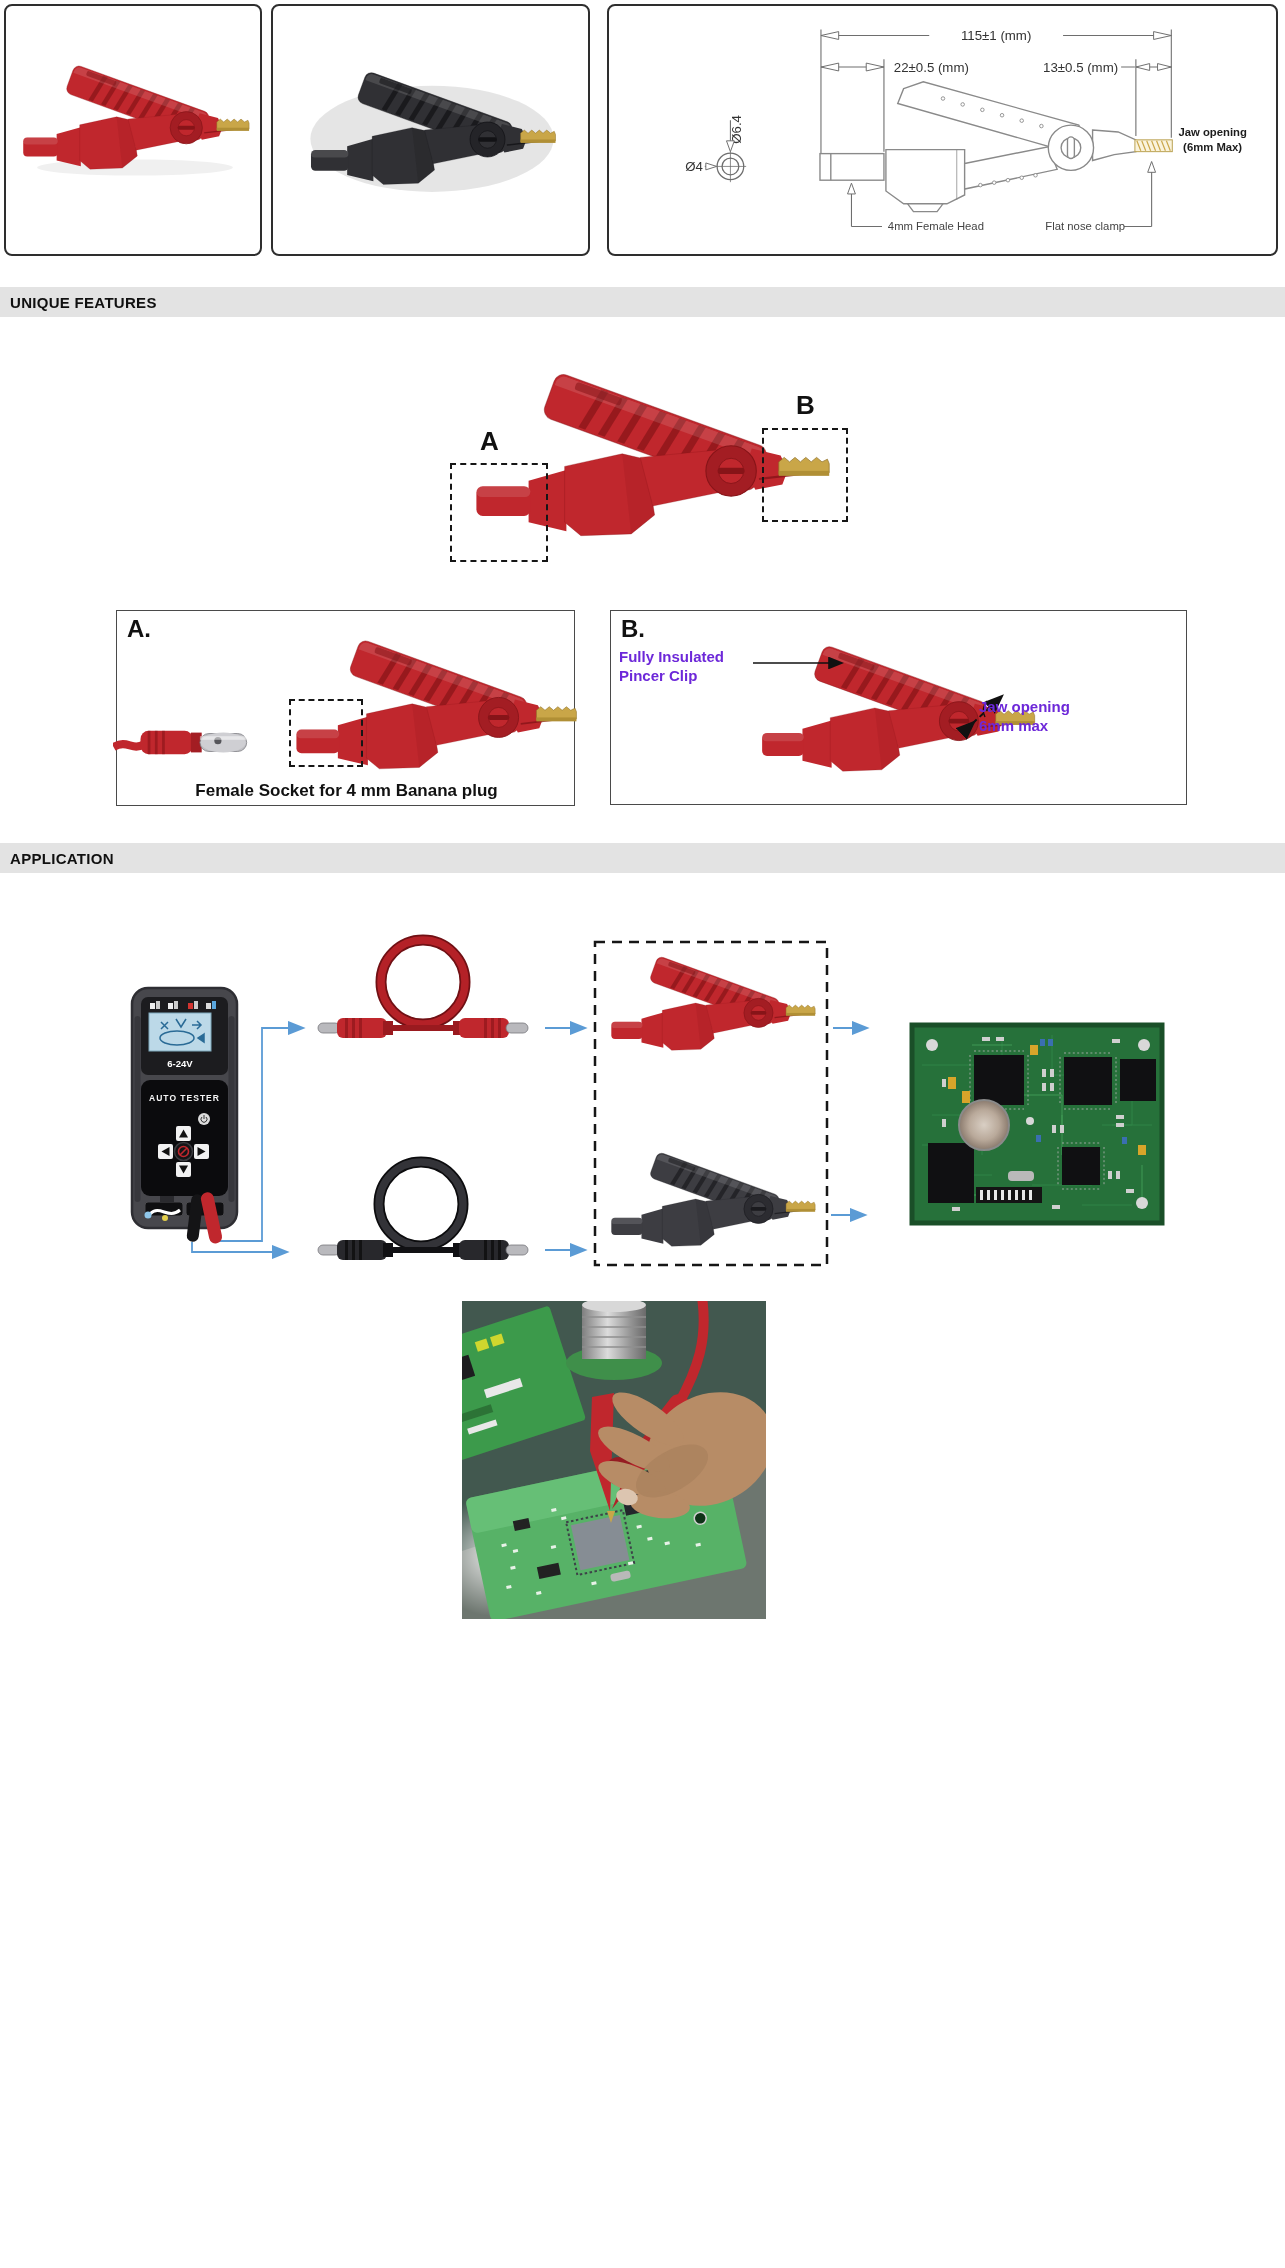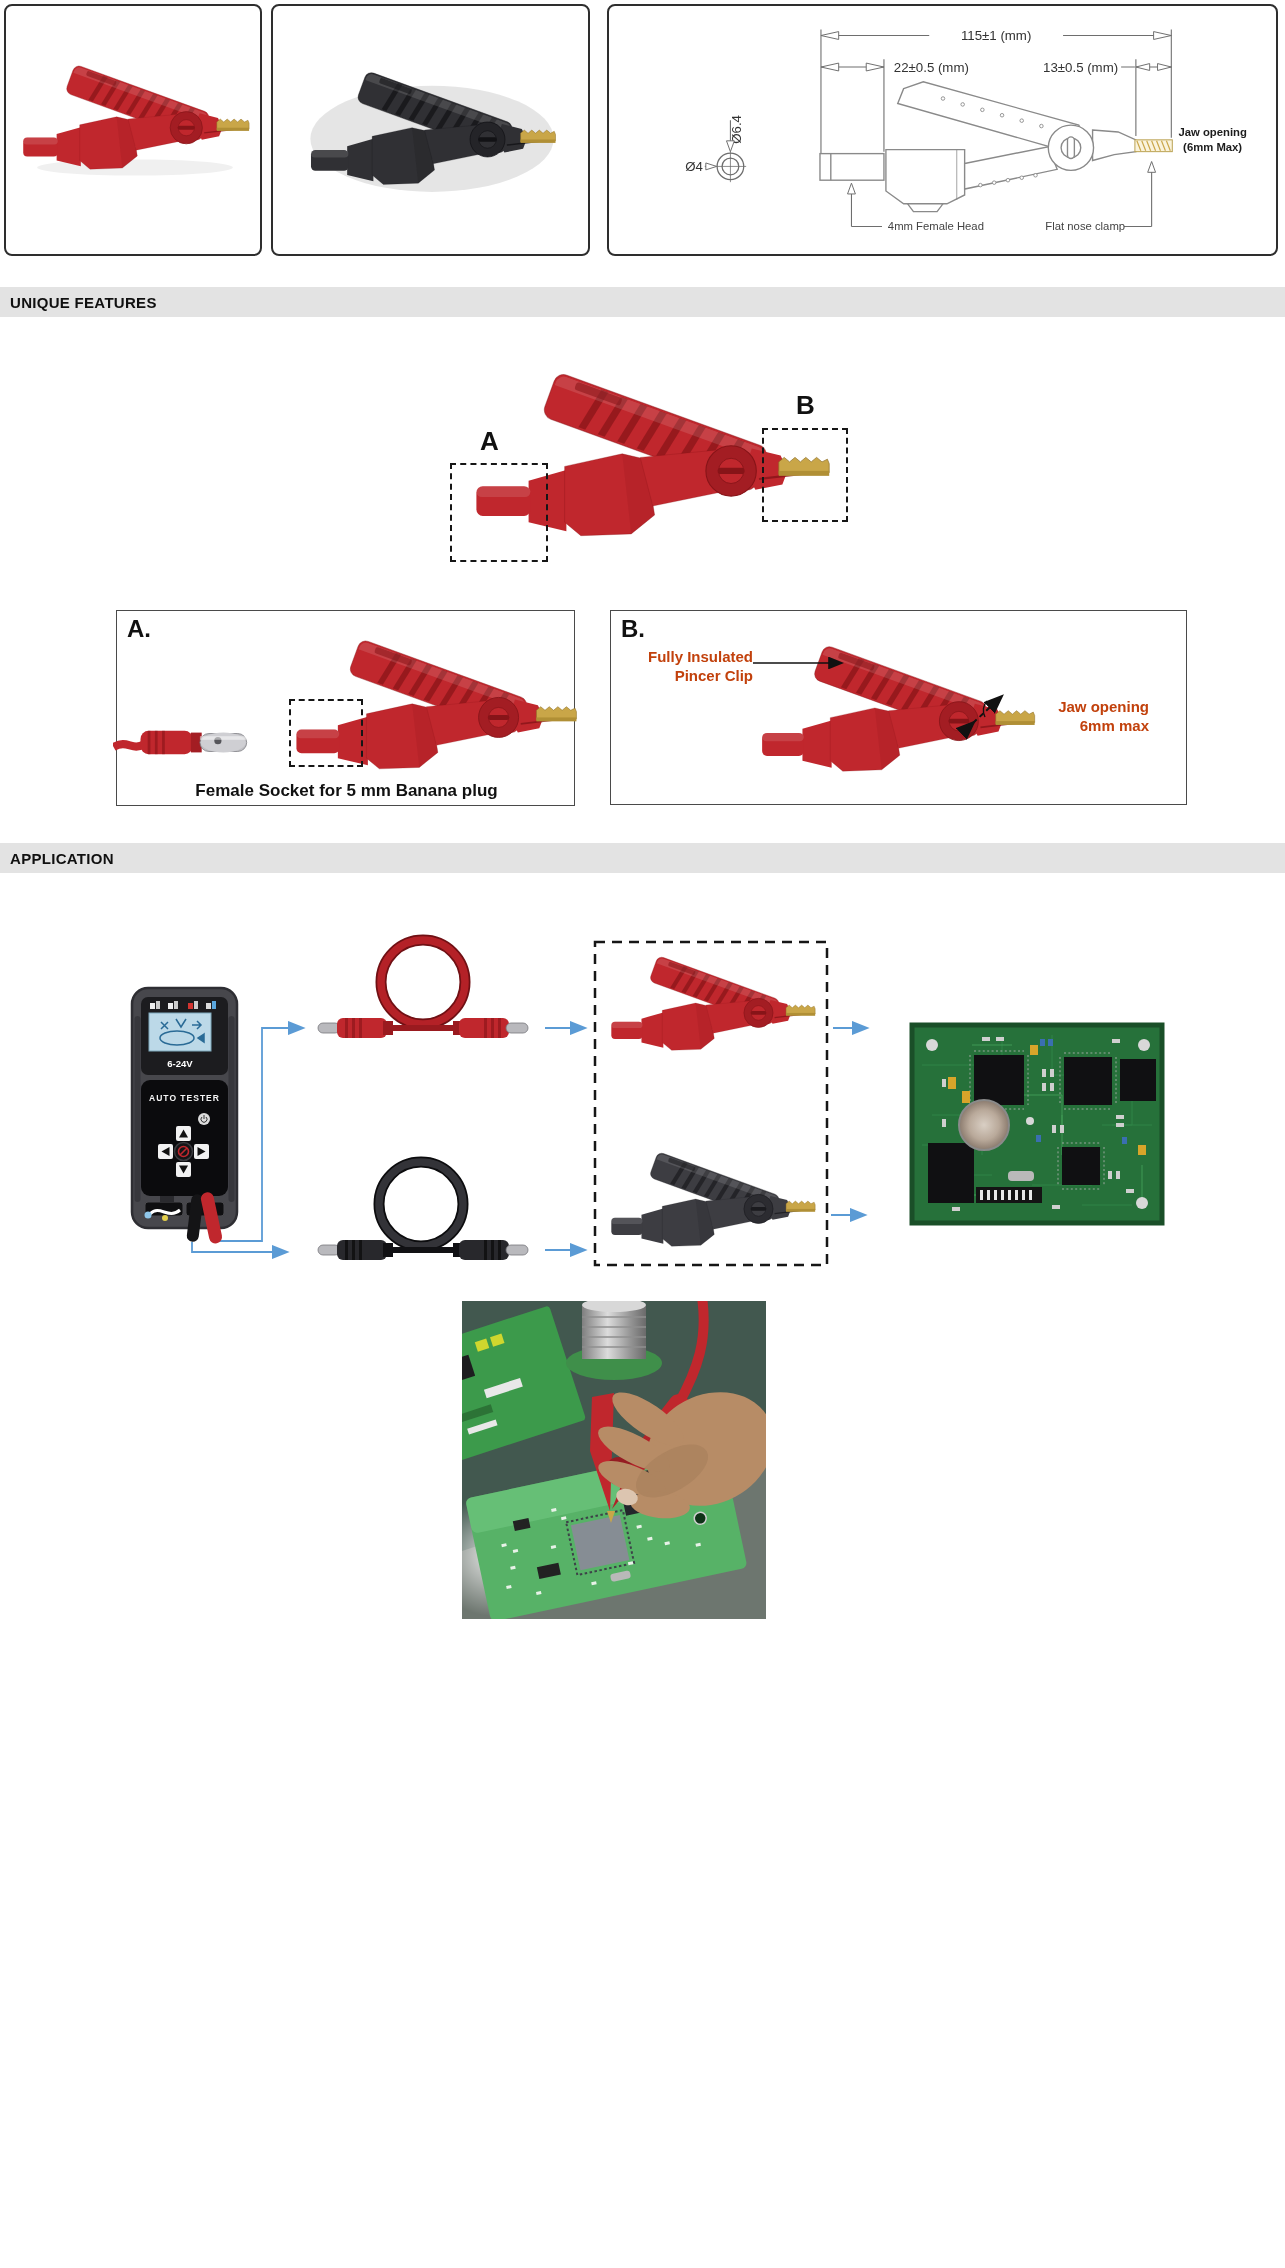--- a/index.html
+++ b/index.html
@@ -5,21 +5,21 @@
   html,body{margin:0;padding:0}
   body{width:1285px;height:2268px;background:#fff;position:relative;font-family:"Liberation Sans",sans-serif}
   .abs{position:absolute}
   .photo-panel{border:2px solid #2e2e2e;border-radius:8px;background:#fff;box-sizing:border-box;overflow:hidden}
   .frame-panel{border:1.5px solid #4a4a4a;background:#fff;box-sizing:border-box}
   .secbar{left:0;width:1285px;height:30px;background:#e3e3e3;display:flex;align-items:center;padding-left:10px;box-sizing:border-box;font-weight:bold;font-size:15px;color:#101010;letter-spacing:.3px}
   .dashedbox{border:2.5px dashed #161616;box-sizing:border-box}
   .biglabel{font-weight:bold;font-size:26px;color:#111}
   .panel-label{font-weight:bold;font-size:24px;color:#111}
   .caption{font-weight:bold;font-size:17px;color:#111;text-align:center}
-  .note{font-weight:bold;font-size:15px;color:#c2410c;text-align:right;line-height:19px}
+  .note{font-weight:bold;font-size:15px;color:#6d28d9;text-align:left;line-height:19px}
   svg text{font-family:"Liberation Sans",sans-serif}
 </style>
 </head>
 <body>
 
 <div class="abs photo-panel" style="left:4px;top:4px;width:258px;height:252px">
   <svg class="abs" style="left:8px;top:52px" width="242" height="121" viewBox="0 0 420 210">
     <ellipse cx="210" cy="190" rx="170" ry="14" fill="#000" opacity="0.06"></ellipse>
     <g>
         <defs>
@@ -299,21 +299,21 @@
         <polygon points="322,96 354,104 362,120 356,136 326,142 314,120" fill="#c0272d"></polygon>
         <line x1="330" y1="130" x2="406" y2="121" stroke="#871418" stroke-width="2.5" opacity="0.8"></line>
         <path d="M352,111 L358,106 L364,111 L370,106 L376,111 L382,106 L388,111 L394,106 L400,111 L406,108 L408,113 L408,123 L352,125 Z" fill="#c9a648" stroke="#8f7026" stroke-width="0.8"></path>
         <rect x="352" y="121" width="56" height="5.5" fill="#b08f35"></rect>
         <circle cx="299" cy="121" r="28" fill="#a31d23" stroke="#871418" stroke-width="1.2"></circle>
         <circle cx="299" cy="121" r="14" fill="#c0272d" stroke="#871418" stroke-width="1"></circle>
         <rect x="284" y="117.5" width="30" height="7" rx="3.5" fill="#871418"></rect>
       </g>
   </svg>
   <div class="abs dashedbox" style="left:172px;top:88px;width:74px;height:68px;border-width:2px"></div>
-  <div class="abs caption" style="left:0;top:170px;width:459px">Female Socket for 5 mm Banana plug</div>
+  <div class="abs caption" style="left:0;top:170px;width:459px">Female Socket for 4 mm Banana plug</div>
 </div>
 
 <div class="abs frame-panel" style="left:610px;top:610px;width:577px;height:195px">
   <div class="abs panel-label" style="left:10px;top:4px">B.</div>
   <svg class="abs" style="left:140px;top:26px" width="292" height="146" viewBox="0 0 420 210">
     <g>
         <defs>
           <clipPath id="cp4">
             <rect x="102" y="16" width="246" height="48" rx="10"></rect>
           </clipPath>

